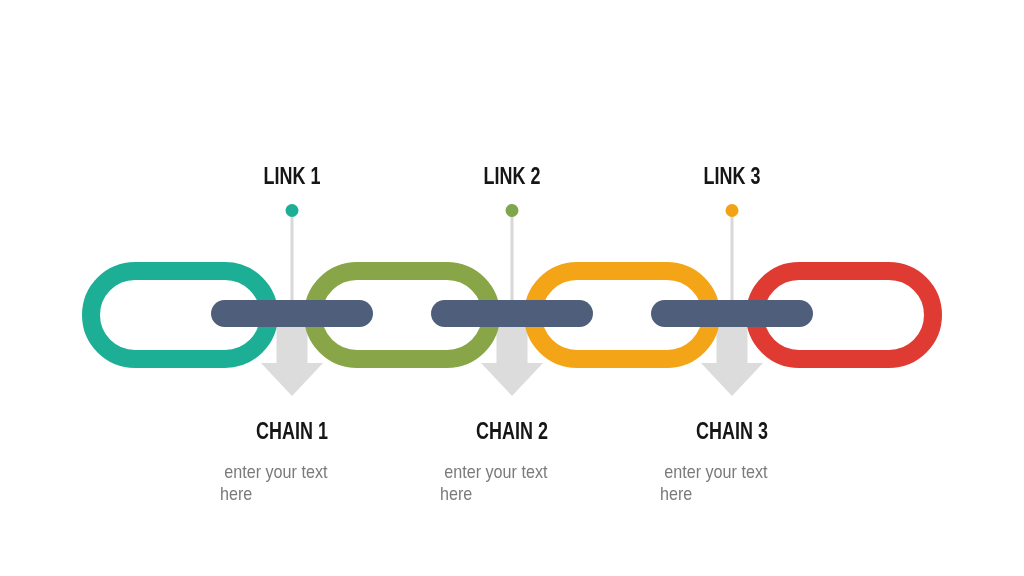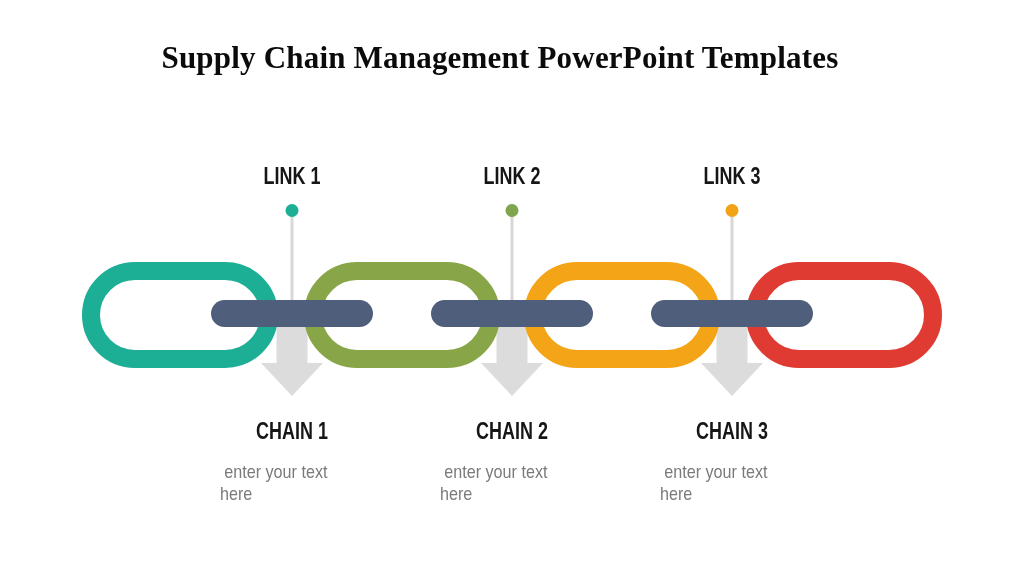--- a/index.html
+++ b/index.html
@@ -59,21 +59,20 @@
     position:absolute; top:461px; left:-72px; width:130px;
     font-size:19px; line-height:22px; color:#7a7a7a; text-indent:5px;
     transform:scaleX(0.85); transform-origin:left top; z-index:5;
   }
 </style>
 </head>
 <body>
 
 <div class="slide">
 
-  <h1 class="title">Supply Chain Management PowerPoint Templates</h1>
 
   <div class="ring ring-1" style="border-color: rgb(28, 175, 149);"></div>
   <div class="ring ring-2" style="border-color: rgb(136, 166, 71);"></div>
   <div class="ring ring-3" style="border-color: rgb(244, 165, 23);"></div>
   <div class="ring ring-4" style="border-color: rgb(223, 59, 50);"></div>
 
   <div class="col col-1">
     <div class="link-label">LINK 1</div>
     <div class="dot" style="background: rgb(28, 175, 149);"></div>
     <div class="vline" style="background: rgb(216, 216, 216);"></div>

